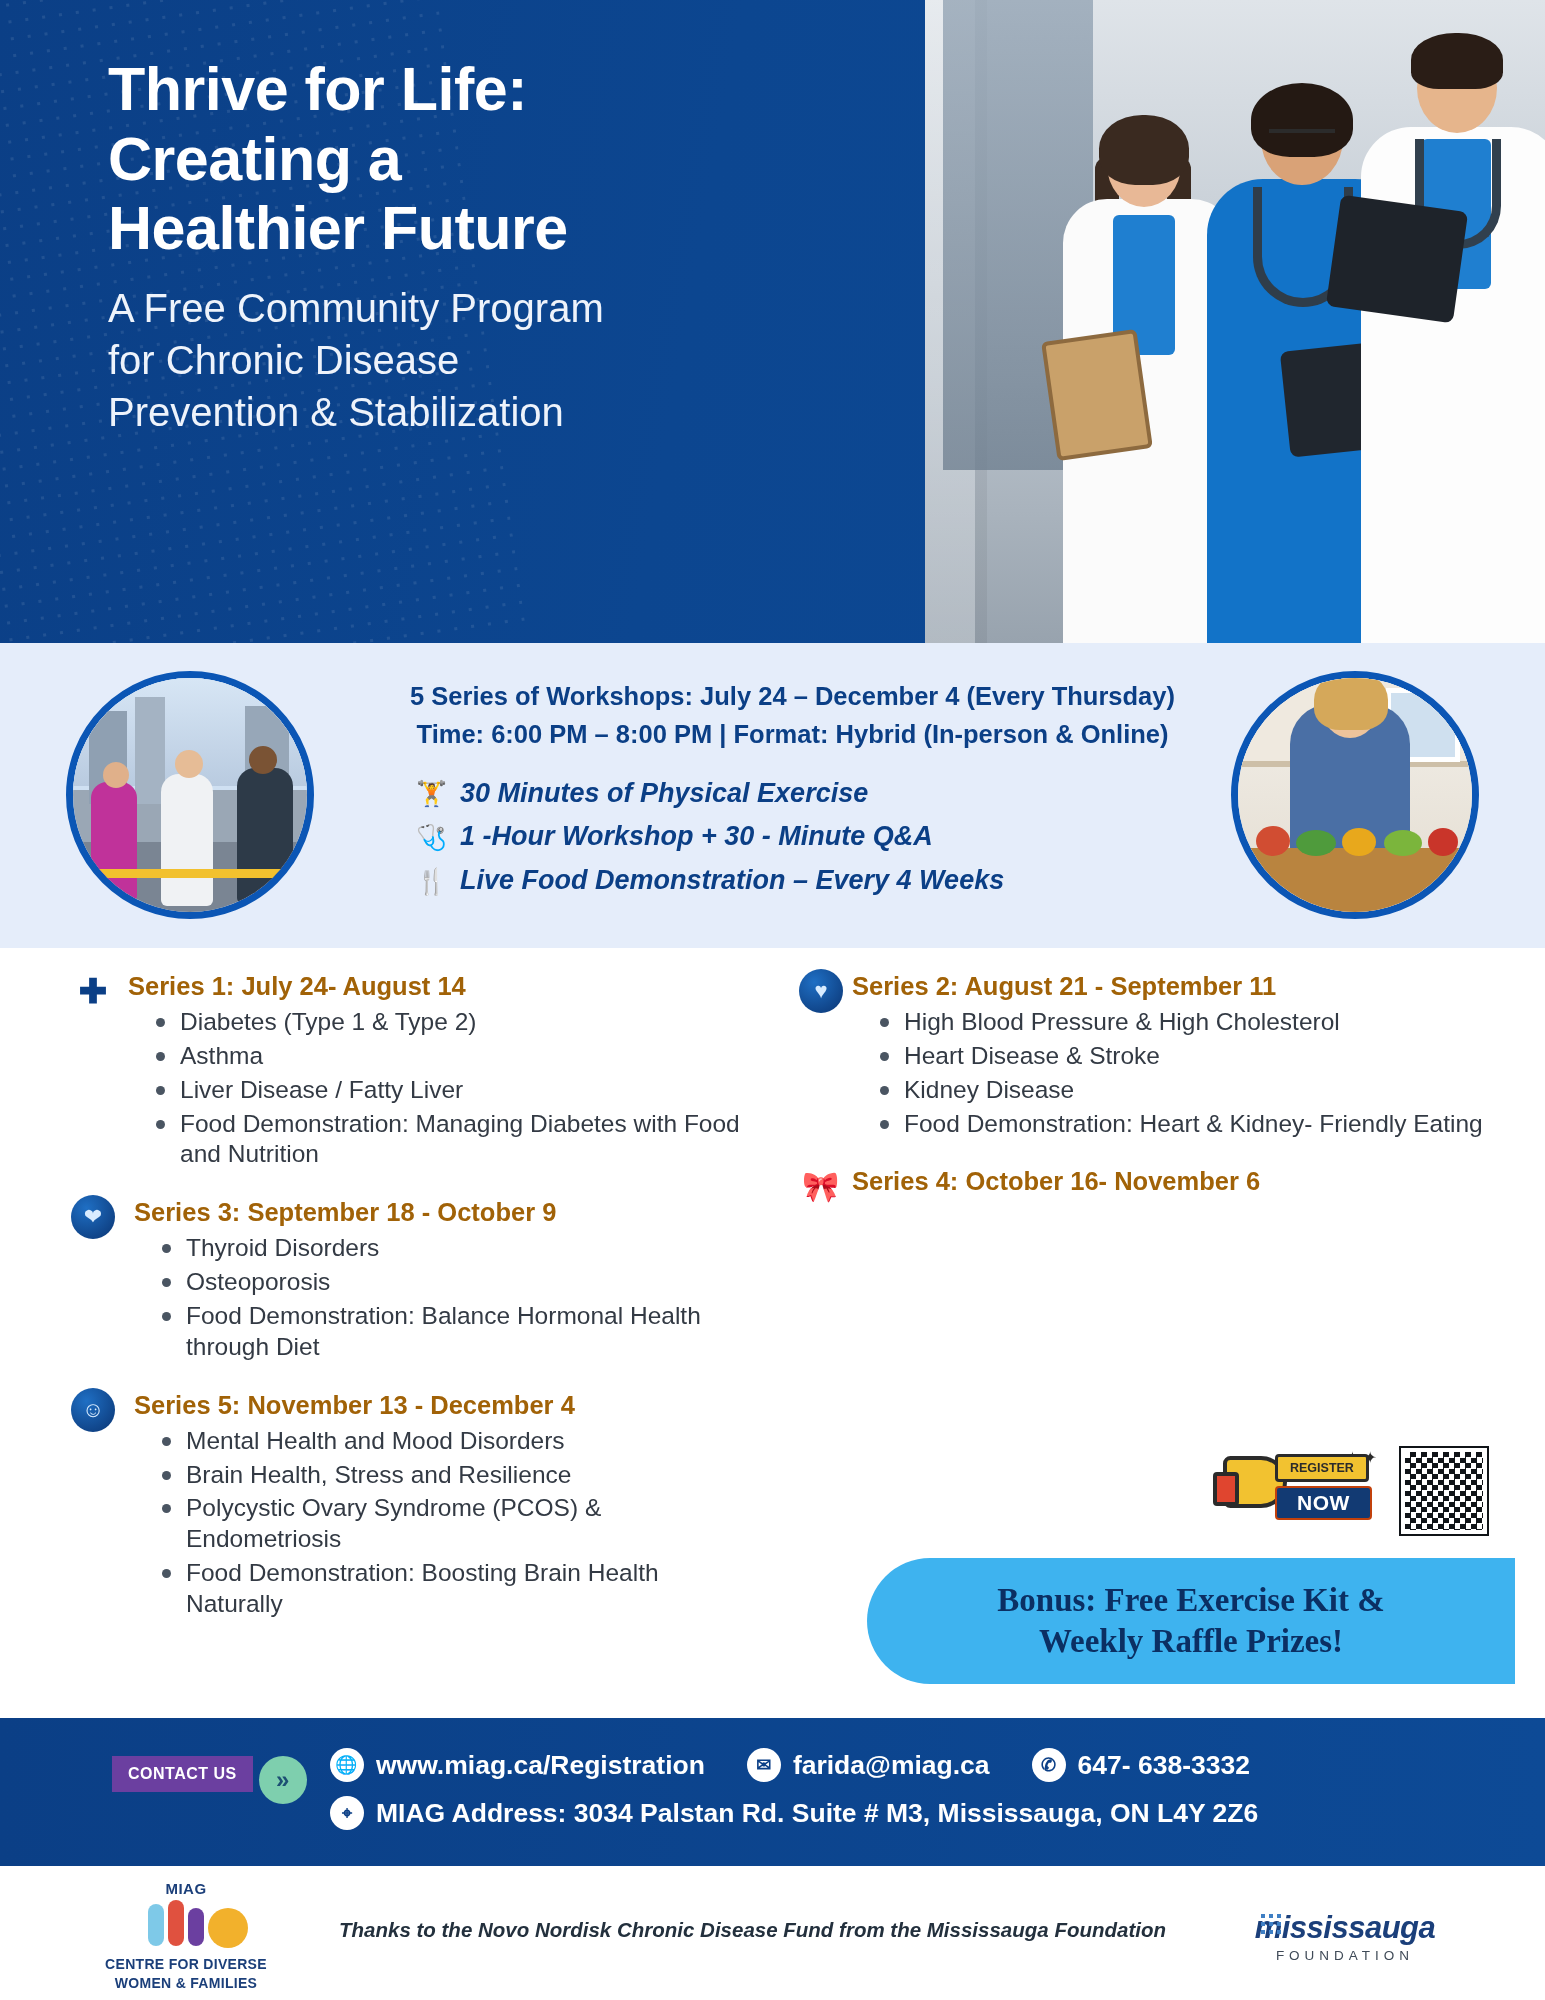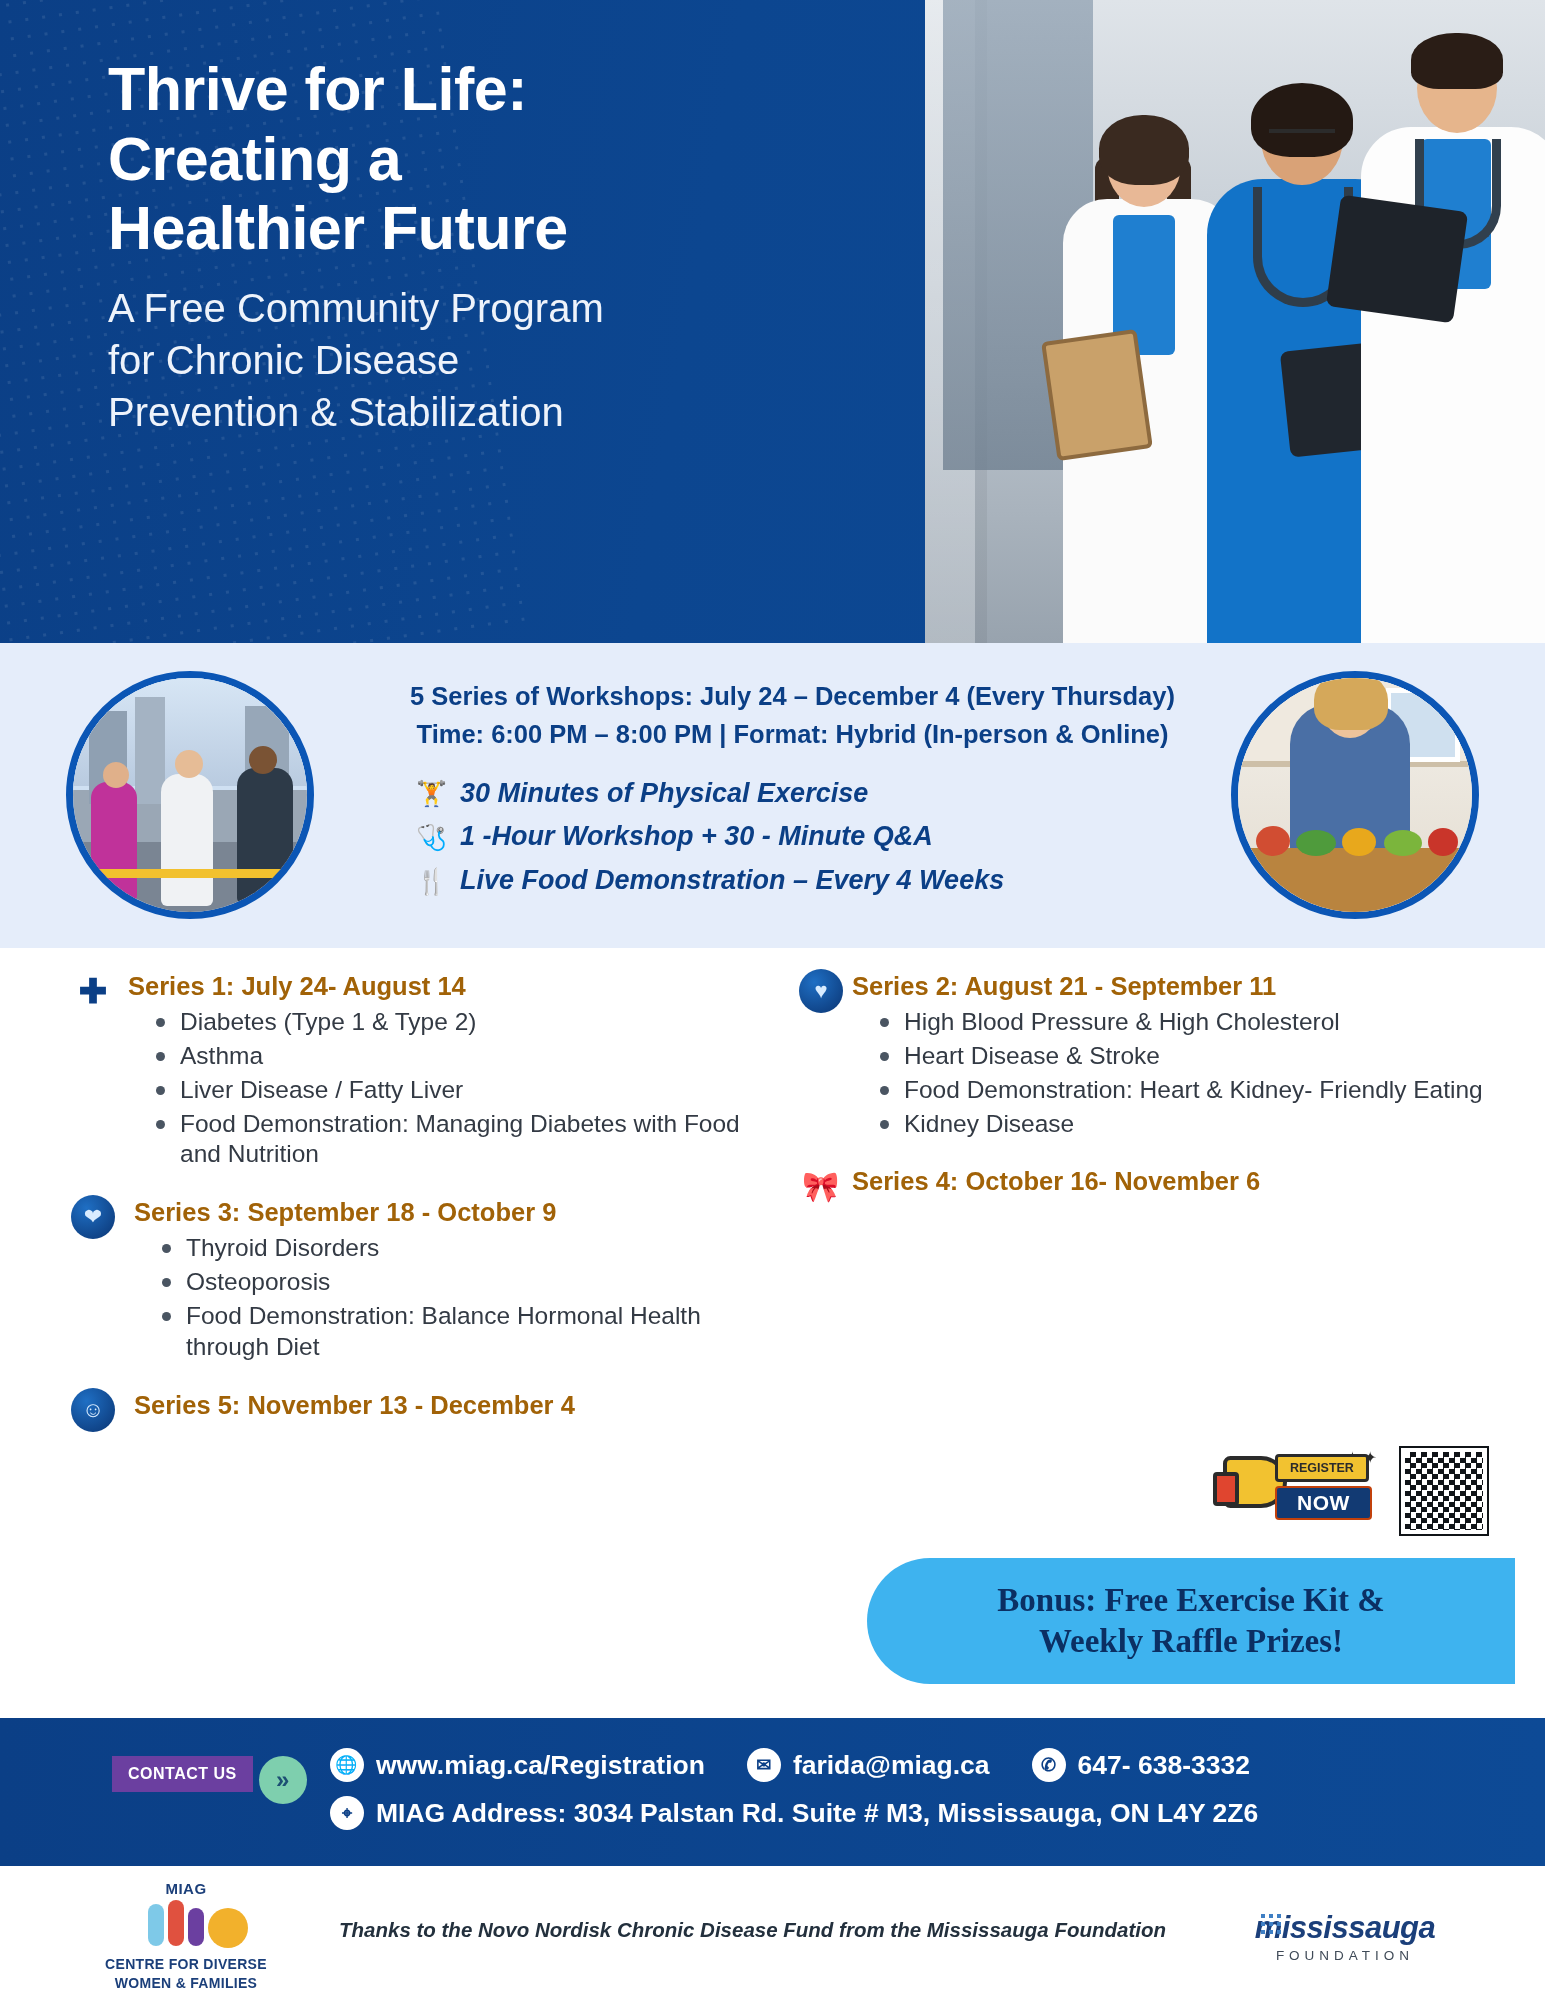--- a/index.html
+++ b/index.html
@@ -504,35 +504,41 @@
           <li>Osteoporosis</li>
           <li>Food Demonstration: Balance Hormonal Health through Diet</li>
         </ul>
       </div>
 
       <div class="series-block" style="padding-left:72px;">
         <div class="series-icon">
           <div class="circ-icon">☺</div>
         </div>
         <div class="series-head">Series 5: November 13 - December 4</div>
+        <ul class="series-list">
+          <li>Mental Health and Mood Disorders</li>
+          <li>Brain Health, Stress and Resilience</li>
+          <li>Polycystic Ovary Syndrome (PCOS) &amp; Endometriosis</li>
+          <li>Food Demonstration: Boosting Brain Health Naturally</li>
+        </ul>
       </div>
     </div>
 
     <div class="col col-right">
 
       <div class="series-block" style="padding-left:62px;">
         <div class="series-icon">
           <div class="circ-icon">♥</div>
         </div>
         <div class="series-head">Series 2: August 21 - September 11</div>
         <ul class="series-list">
           <li>High Blood Pressure &amp; High Cholesterol</li>
           <li>Heart Disease &amp; Stroke</li>
+          <li>Kidney Disease</li>
           <li>Food Demonstration: Heart &amp; Kidney- Friendly Eating</li>
-          <li>Kidney Disease</li>
         </ul>
       </div>
 
       <div class="series-block" style="padding-left:62px;">
         <div class="series-icon">
           <div class="circ-icon" style="background:none;color:#12307a;font-size:30px;">🎀</div>
         </div>
         <div class="series-head">Series 4: October 16- November 6</div>
       </div>
     </div>

